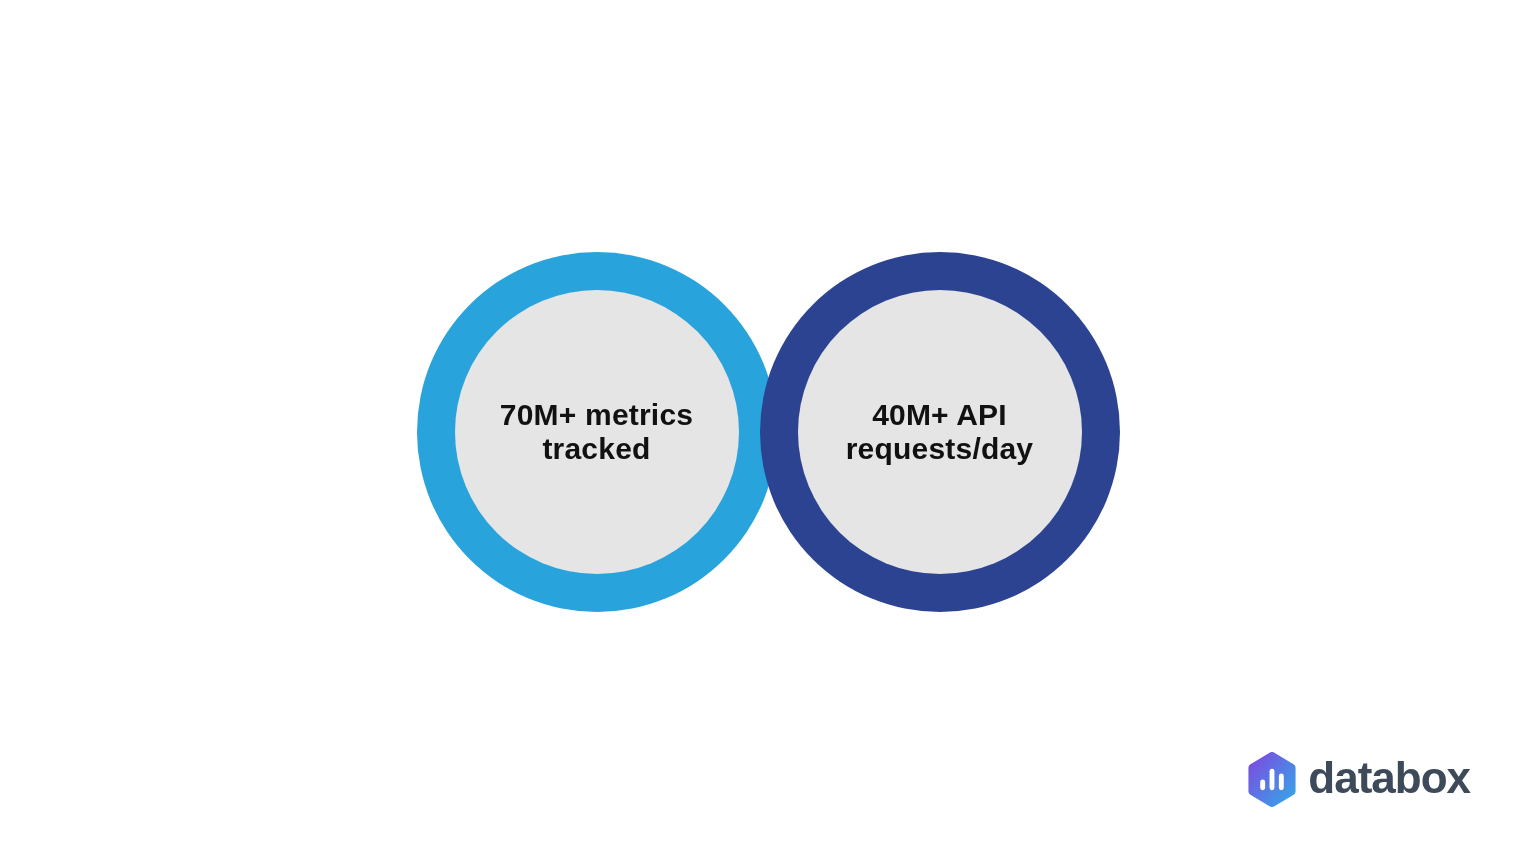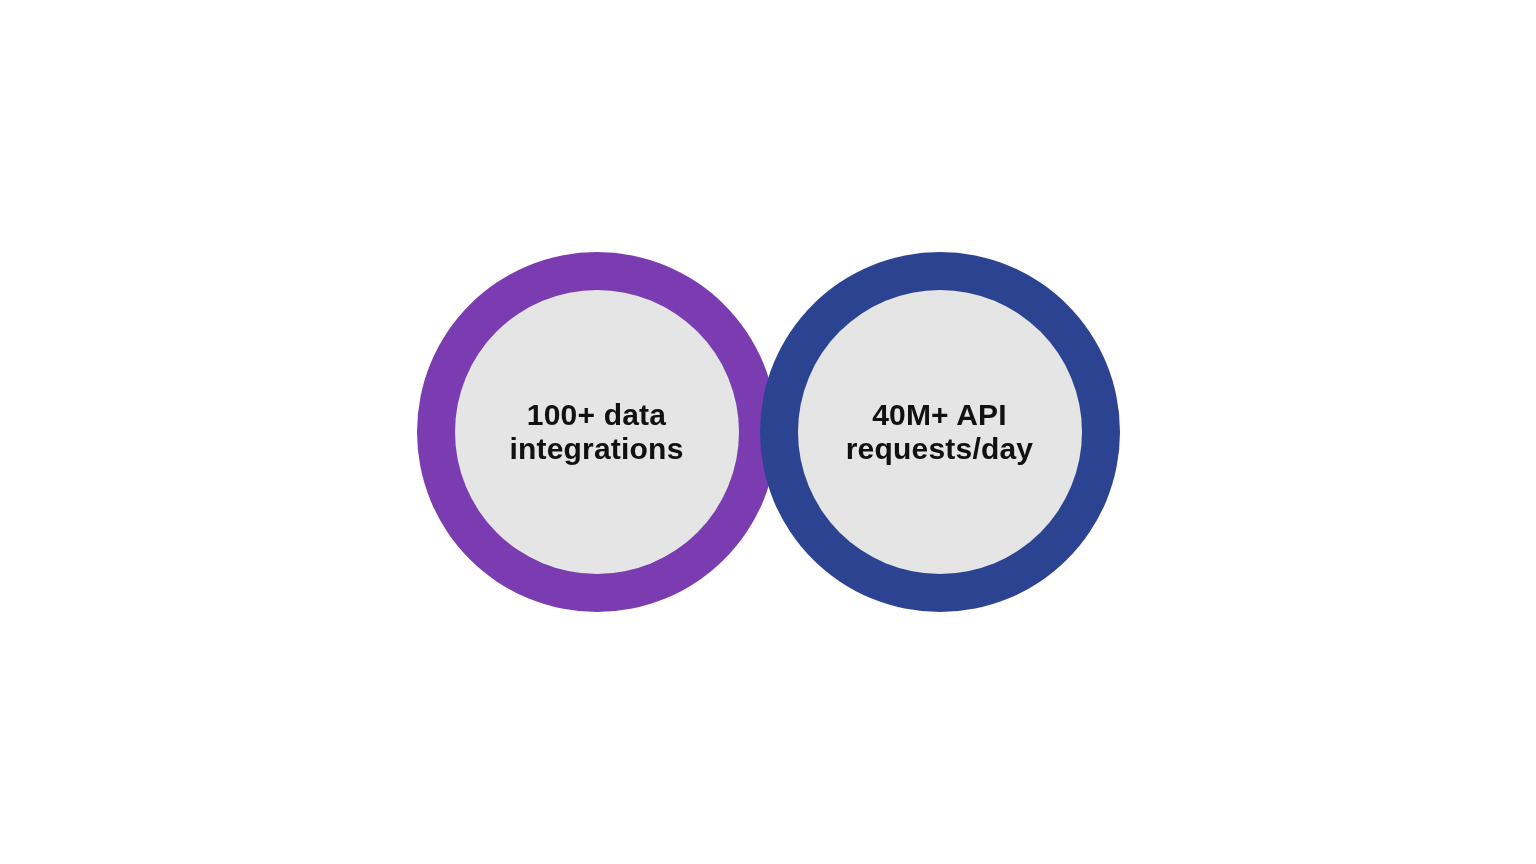--- a/index.html
+++ b/index.html
@@ -65,31 +65,48 @@
     padding-bottom: 4px;
   }
 </style>
 </head>
 <body>
 
 <div class="canvas">
 
   <div class="stats-row">
 
-    <div class="stat-circle" style="background-color: rgb(122, 60, 176);">
+
+    <div class="stat-circle" style="background-color: rgb(41, 163, 219);">
       <div class="stat-inner" style="background-color: rgb(229, 229, 229);">
-        <div class="stat-label" style="color: rgb(17, 17, 17);">100+ data
-integrations</div>
+        <div class="stat-label" style="color: rgb(17, 17, 17);">70M+ metrics
+tracked</div>
       </div>
     </div>
-
 
     <div class="stat-circle" style="background-color: rgb(44, 67, 146);">
       <div class="stat-inner" style="background-color: rgb(229, 229, 229);">
         <div class="stat-label" style="color: rgb(17, 17, 17);">40M+ API
 requests/day</div>
       </div>
     </div>
 
   </div>
 
+  <div class="logo">
+    <svg class="logo-icon" viewBox="0 0 100 112" xmlns="http://www.w3.org/2000/svg">
+      <defs>
+        <linearGradient id="hexgrad" x1="0" y1="0" x2="1" y2="1">
+          <stop offset="0" stop-color="#7c4be0"></stop>
+          <stop offset="1" stop-color="#35a6e8"></stop>
+        </linearGradient>
+      </defs>
+      <polygon points="50,8 90,32 90,80 50,104 10,80 10,32" fill="url(#hexgrad)" stroke="url(#hexgrad)" stroke-width="16" stroke-linejoin="round"></polygon>
+      <g>
+        <rect x="26" y="56" width="10" height="22" rx="5" fill="#ffffff"></rect>
+        <rect x="45" y="34" width="10" height="44" rx="5" fill="#ffffff"></rect>
+        <rect x="64" y="44" width="10" height="34" rx="5" fill="#ffffff"></rect>
+      </g>
+    </svg>
+    <span class="logo-word" style="color: rgb(60, 74, 90);">databox</span>
+  </div>
 
 </div>
 
 </body></html>

